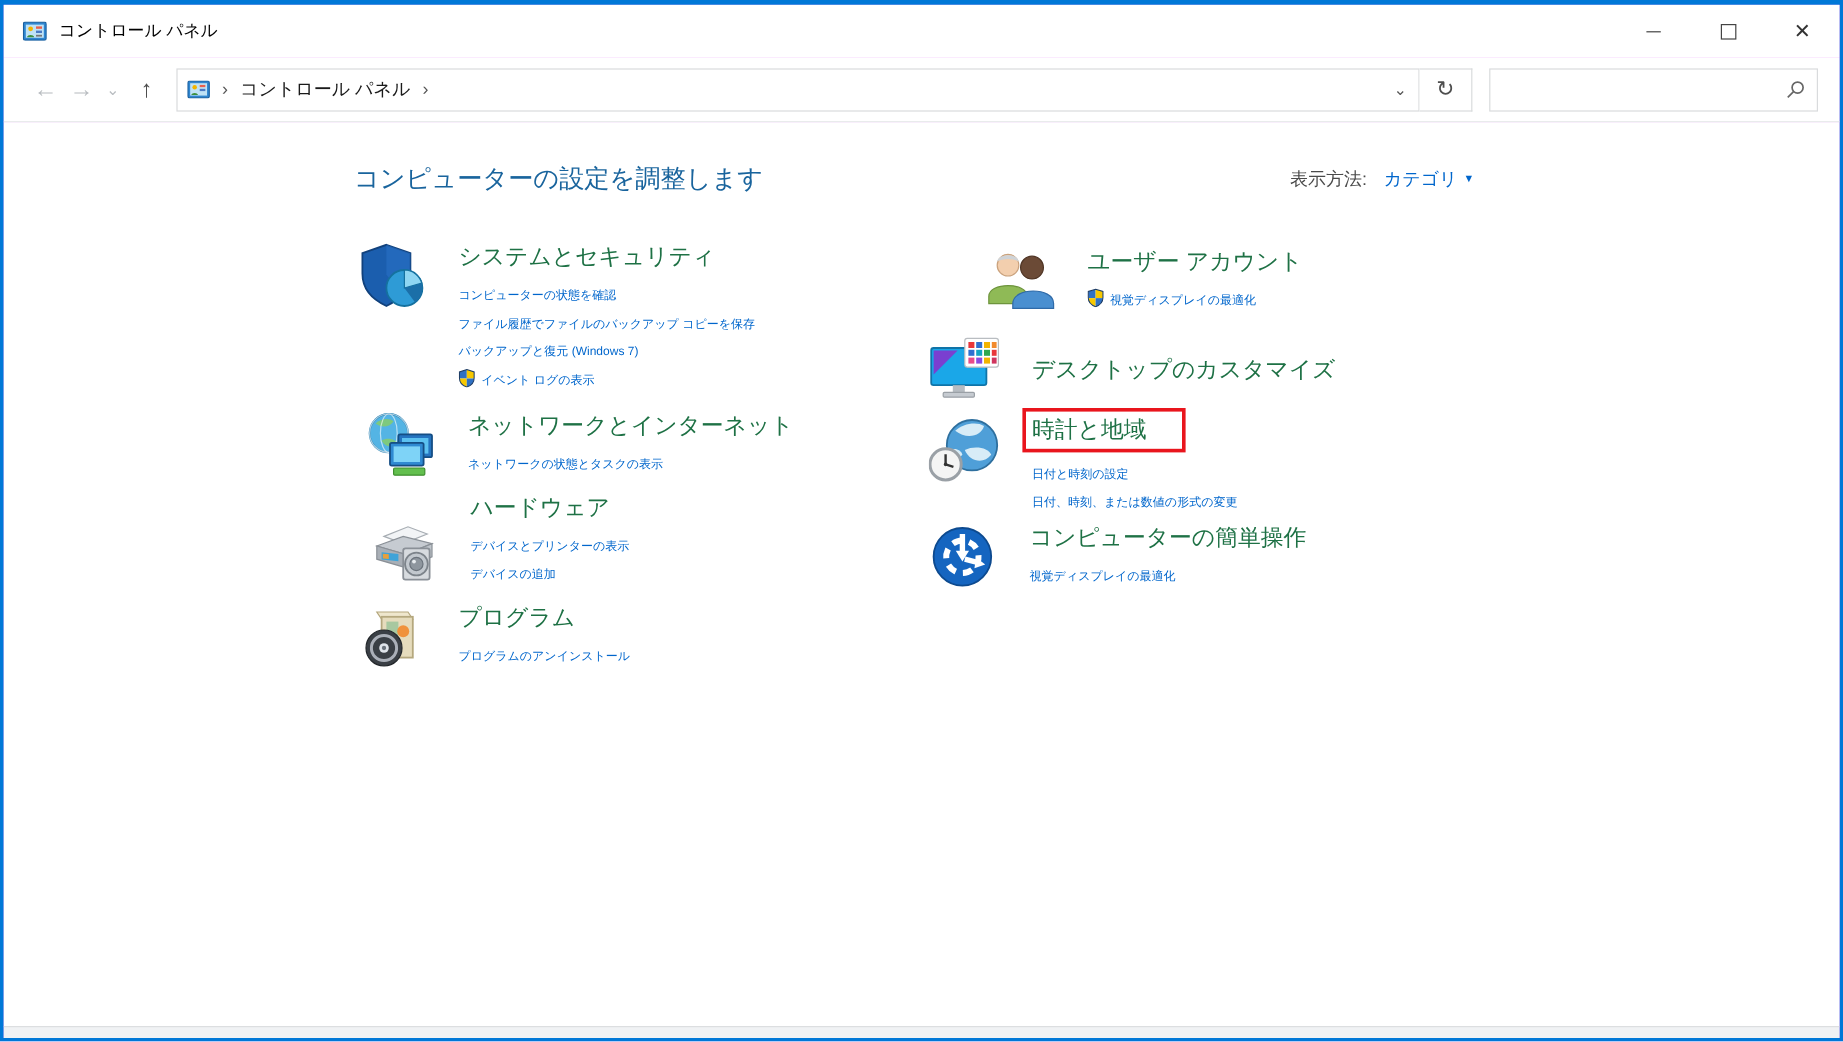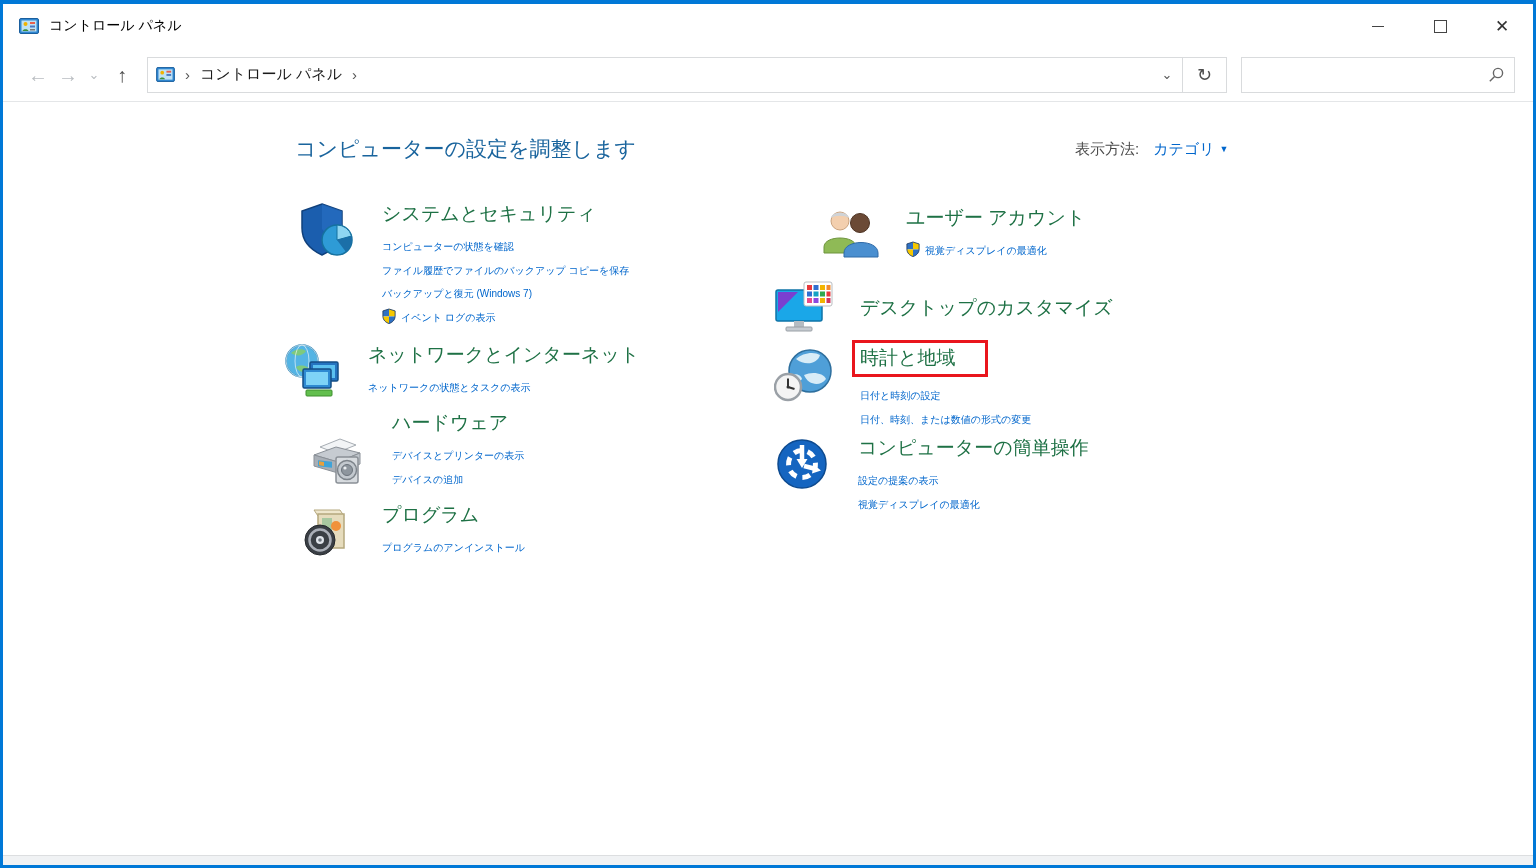--- a/index.html
+++ b/index.html
@@ -157,21 +157,21 @@
                   <rect x="8" y="0" width="8" height="9.5" fill="#f7c800"></rect>
                   <rect x="0" y="9.5" width="8" height="9" fill="#f7c800"></rect>
                   <rect x="8" y="9.5" width="8" height="9" fill="#2f71c4"></rect>
                 </g>
                 <path d="M8 1 L15 3.2 V9 C15 14 11.2 16.6 8 17.6 C4.8 16.6 1 14 1 9 V3.2 Z" fill="none" stroke="#1f3e66" stroke-width="1"></path>
               </svg><span>イベント ログの表示</span></a>
         </div>
       </div>
     </div>
 
-    <div class="cat" style="left:279px;top:240px;">
+    <div class="cat" style="left:301px;top:240px;">
       <div class="cat-ico">
         <svg width="62" height="58" viewBox="0 0 62 58">
           <circle cx="20" cy="19" r="16" fill="#54b4e4" stroke="#2e86b7" stroke-width="1.5"></circle>
           <path d="M9 11 C13 7 20 6 24 9 C21 14 14 15 9 11 Z" fill="#7ec97e"></path>
           <path d="M14 25 C19 22 26 24 28 28 C24 32 16 30 14 25 Z" fill="#7ec97e"></path>
           <ellipse cx="20" cy="19" rx="16" ry="16" fill="none" stroke="#ffffff" stroke-width="1" opacity="0.6"></ellipse>
           <ellipse cx="20" cy="19" rx="7" ry="16" fill="none" stroke="#ffffff" stroke-width="1" opacity="0.6"></ellipse>
           <rect x="28" y="20" width="28" height="19" rx="1.5" fill="#2574c0" stroke="#154e85" stroke-width="1.5"></rect>
           <rect x="31" y="23" width="22" height="13" fill="#5cc1f0"></rect>
           <rect x="21" y="27" width="28" height="19" rx="1.5" fill="#2f8ad2" stroke="#154e85" stroke-width="1.5"></rect>
@@ -321,21 +321,20 @@
           <circle cx="30" cy="29" r="13.5" fill="none" stroke="#ffffff" stroke-width="5" stroke-dasharray="8 6" transform="rotate(115 30 29)"></circle>
           <line x1="30" y1="10" x2="30" y2="27" stroke="#ffffff" stroke-width="4.5"></line>
           <polygon points="30,33 24.5,24 35.5,24" fill="#ffffff"></polygon>
           <line x1="32" y1="31" x2="44" y2="34" stroke="#ffffff" stroke-width="4.5"></line>
           <polygon points="49,35.5 41.5,29.5 40,38.5" fill="#ffffff"></polygon>
         </svg>
       </div>
       <div>
         <a class="cat-title">コンピューターの簡単操作</a>
         <div class="cat-links">
-          <a class="cat-link">設定の提案の表示</a>
           <a class="cat-link">視覚ディスプレイの最適化</a>
         </div>
       </div>
     </div>
 
   </div>
 
   <div class="statusbar"></div>
 </div>
 

